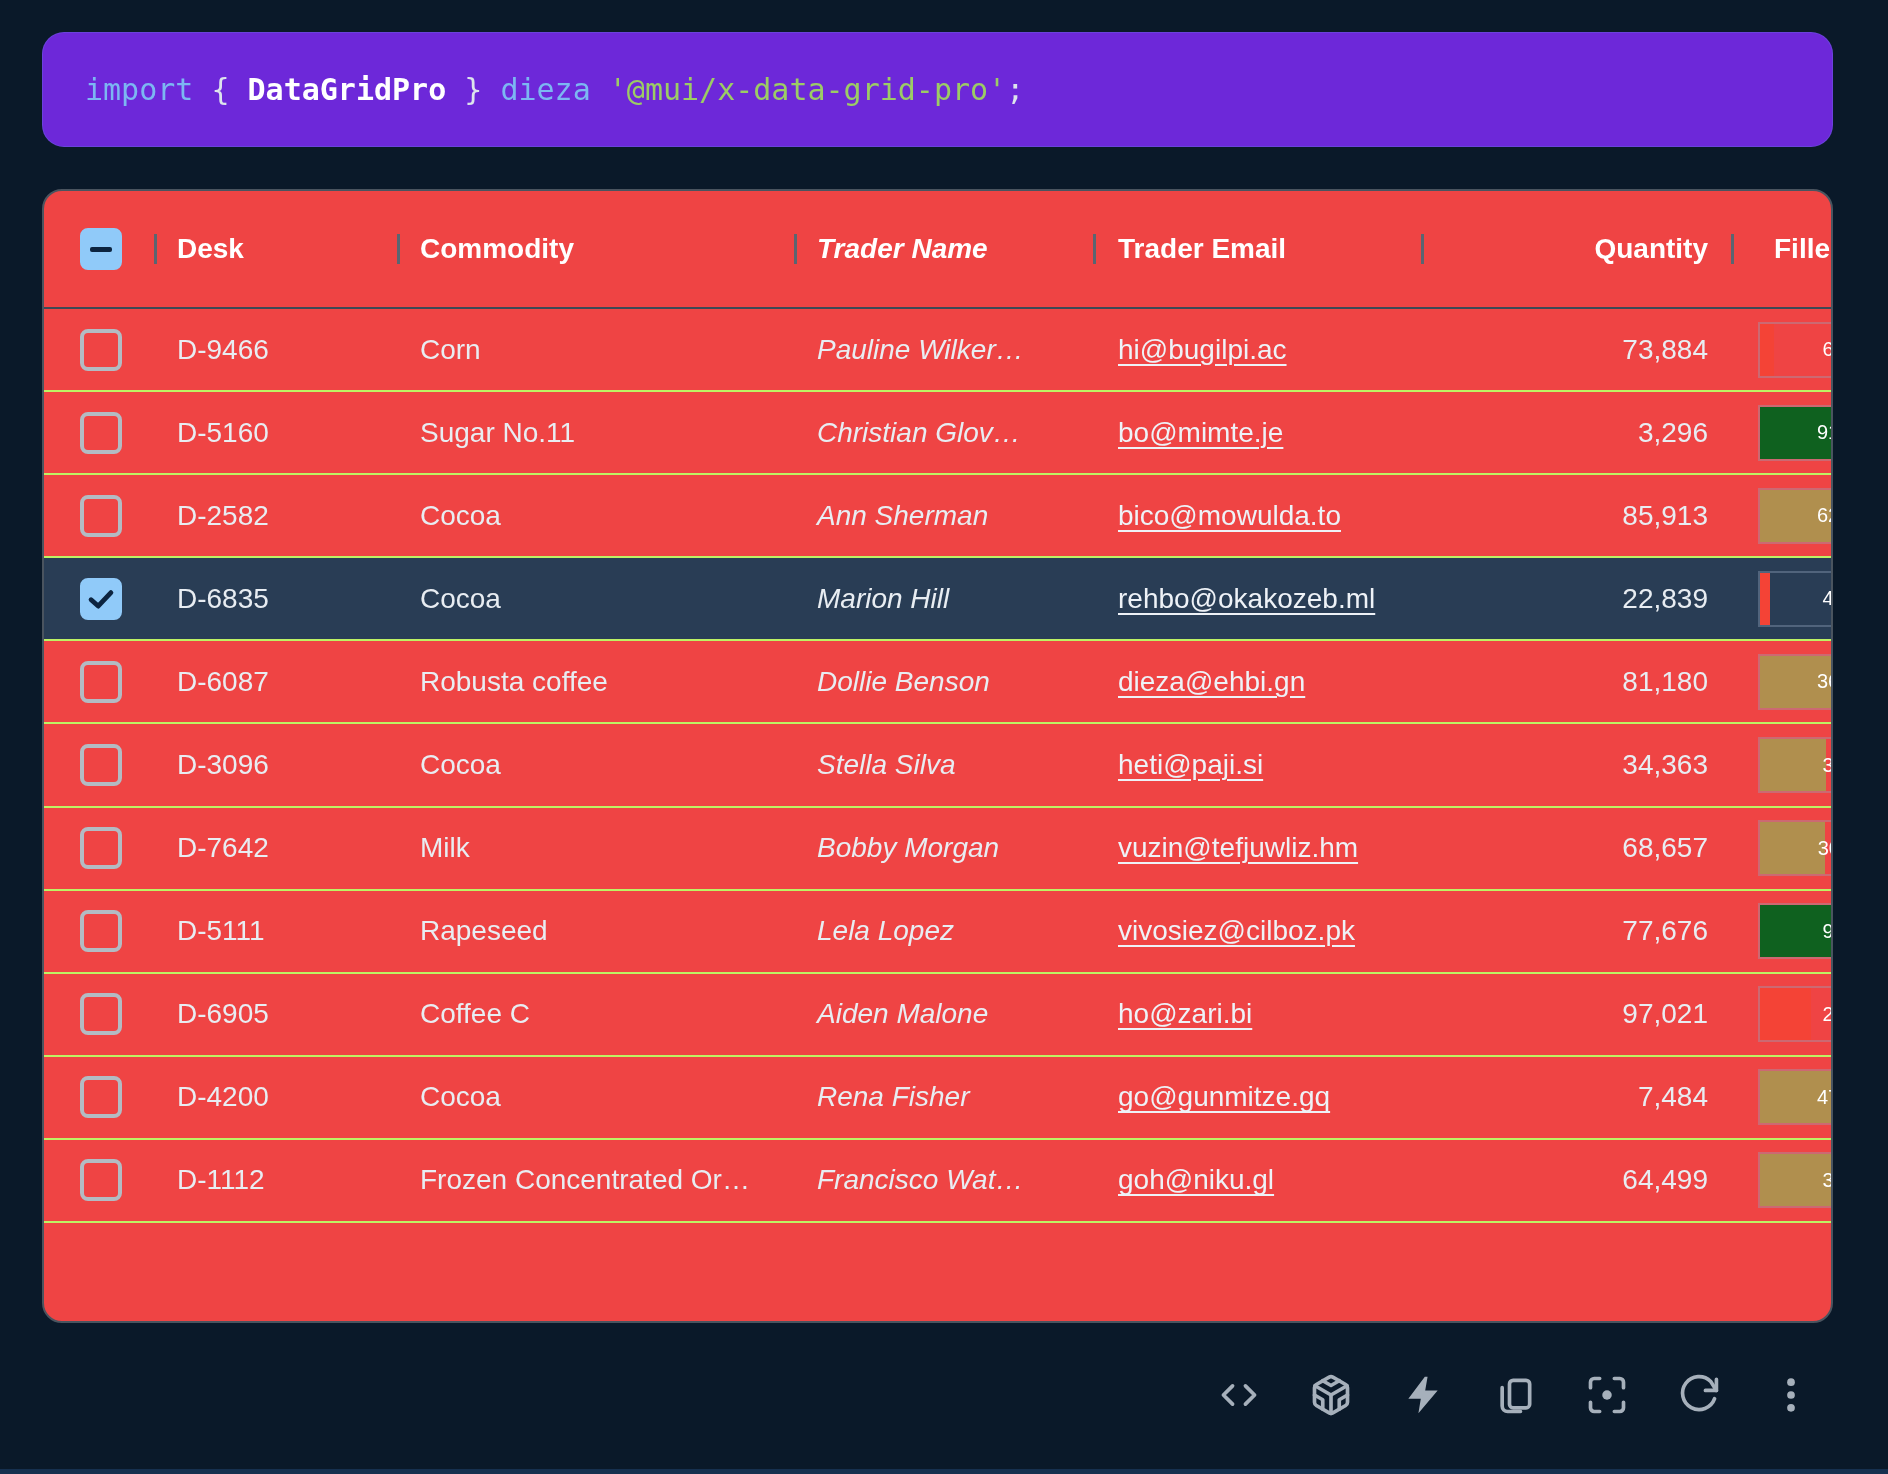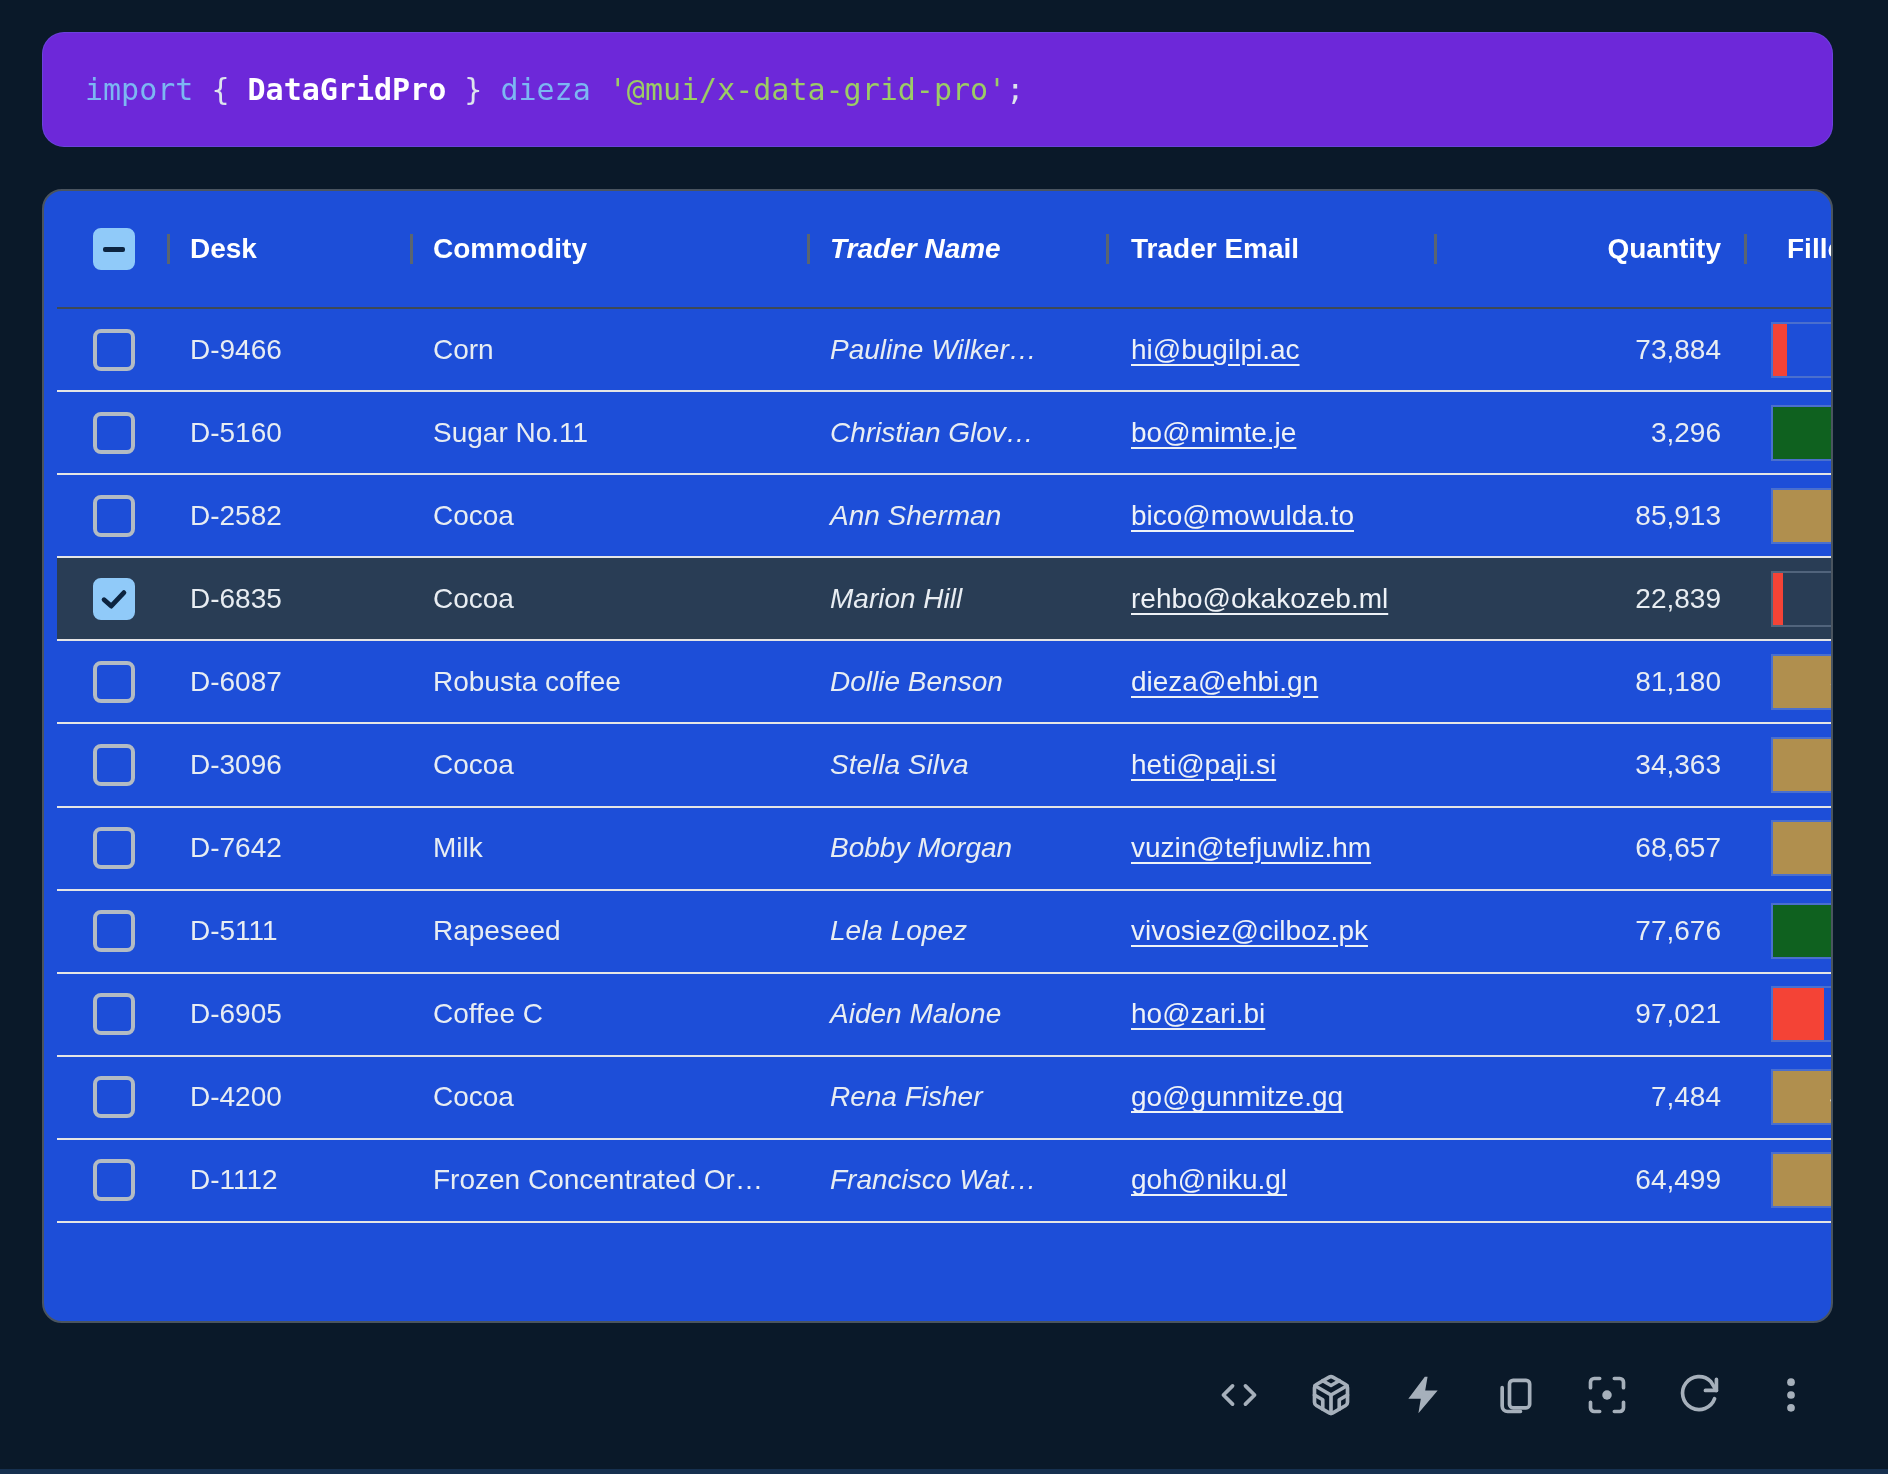--- a/index.html
+++ b/index.html
@@ -10,26 +10,26 @@
     background:#6d28d9;border:1px solid rgba(100,160,230,.22);border-radius:22px;
     display:flex;align-items:center;padding-left:42px;
     font-family:"DejaVu Sans Mono",monospace;font-size:30px;white-space:pre;}
   .tok-kw{color:#7cb7f2}
   .tok-plain{color:#dde4ec}
   .tok-bold{color:#ffffff;font-weight:bold}
   .tok-str{color:#9ccc65}
 
   
   .grid{position:absolute;left:42px;top:189px;width:1791px;height:1134px;box-sizing:border-box;
-    border:2px solid #4a545f;border-radius:20px;background:#1d4ed8;overflow:hidden;
-    display:flex;flex-direction:column;padding-left:13px;}
+    border:2px solid #4a545f;border-radius:20px;background:#ef4444;overflow:hidden;
+    display:flex;flex-direction:column;}
   .ghead{flex:0 0 116px;display:flex;align-items:center;border-bottom:2px solid #3e4955;}
   .grows{flex:0 0 auto;display:flex;flex-direction:column;}
   .grow{flex:0 0 83.1px;height:83.1px;box-sizing:border-box;display:flex;align-items:center;
-    border-bottom:2px solid #e5e5e5;}
+    border-bottom:2px solid #bef264;}
   .grow.selected{background:#293d55;}
   .gfoot{flex:1 1 auto;display:flex;align-items:center;justify-content:space-between;
     padding:0 38px;font-size:28px;color:#e8edf2;}
 
   .cell{box-sizing:border-box;font-size:28px;color:#e8edf2;white-space:nowrap;overflow:hidden;
     text-overflow:ellipsis;flex:0 0 auto;}
   .hcell{font-weight:bold;color:#ffffff;position:relative;}
   .hcell.sep::after{content:"";position:absolute;right:0;top:50%;transform:translateY(-50%);
     width:3px;height:30px;background:#5a6571;}
   .c-cb{width:113px;display:flex;justify-content:center;align-items:center;}

